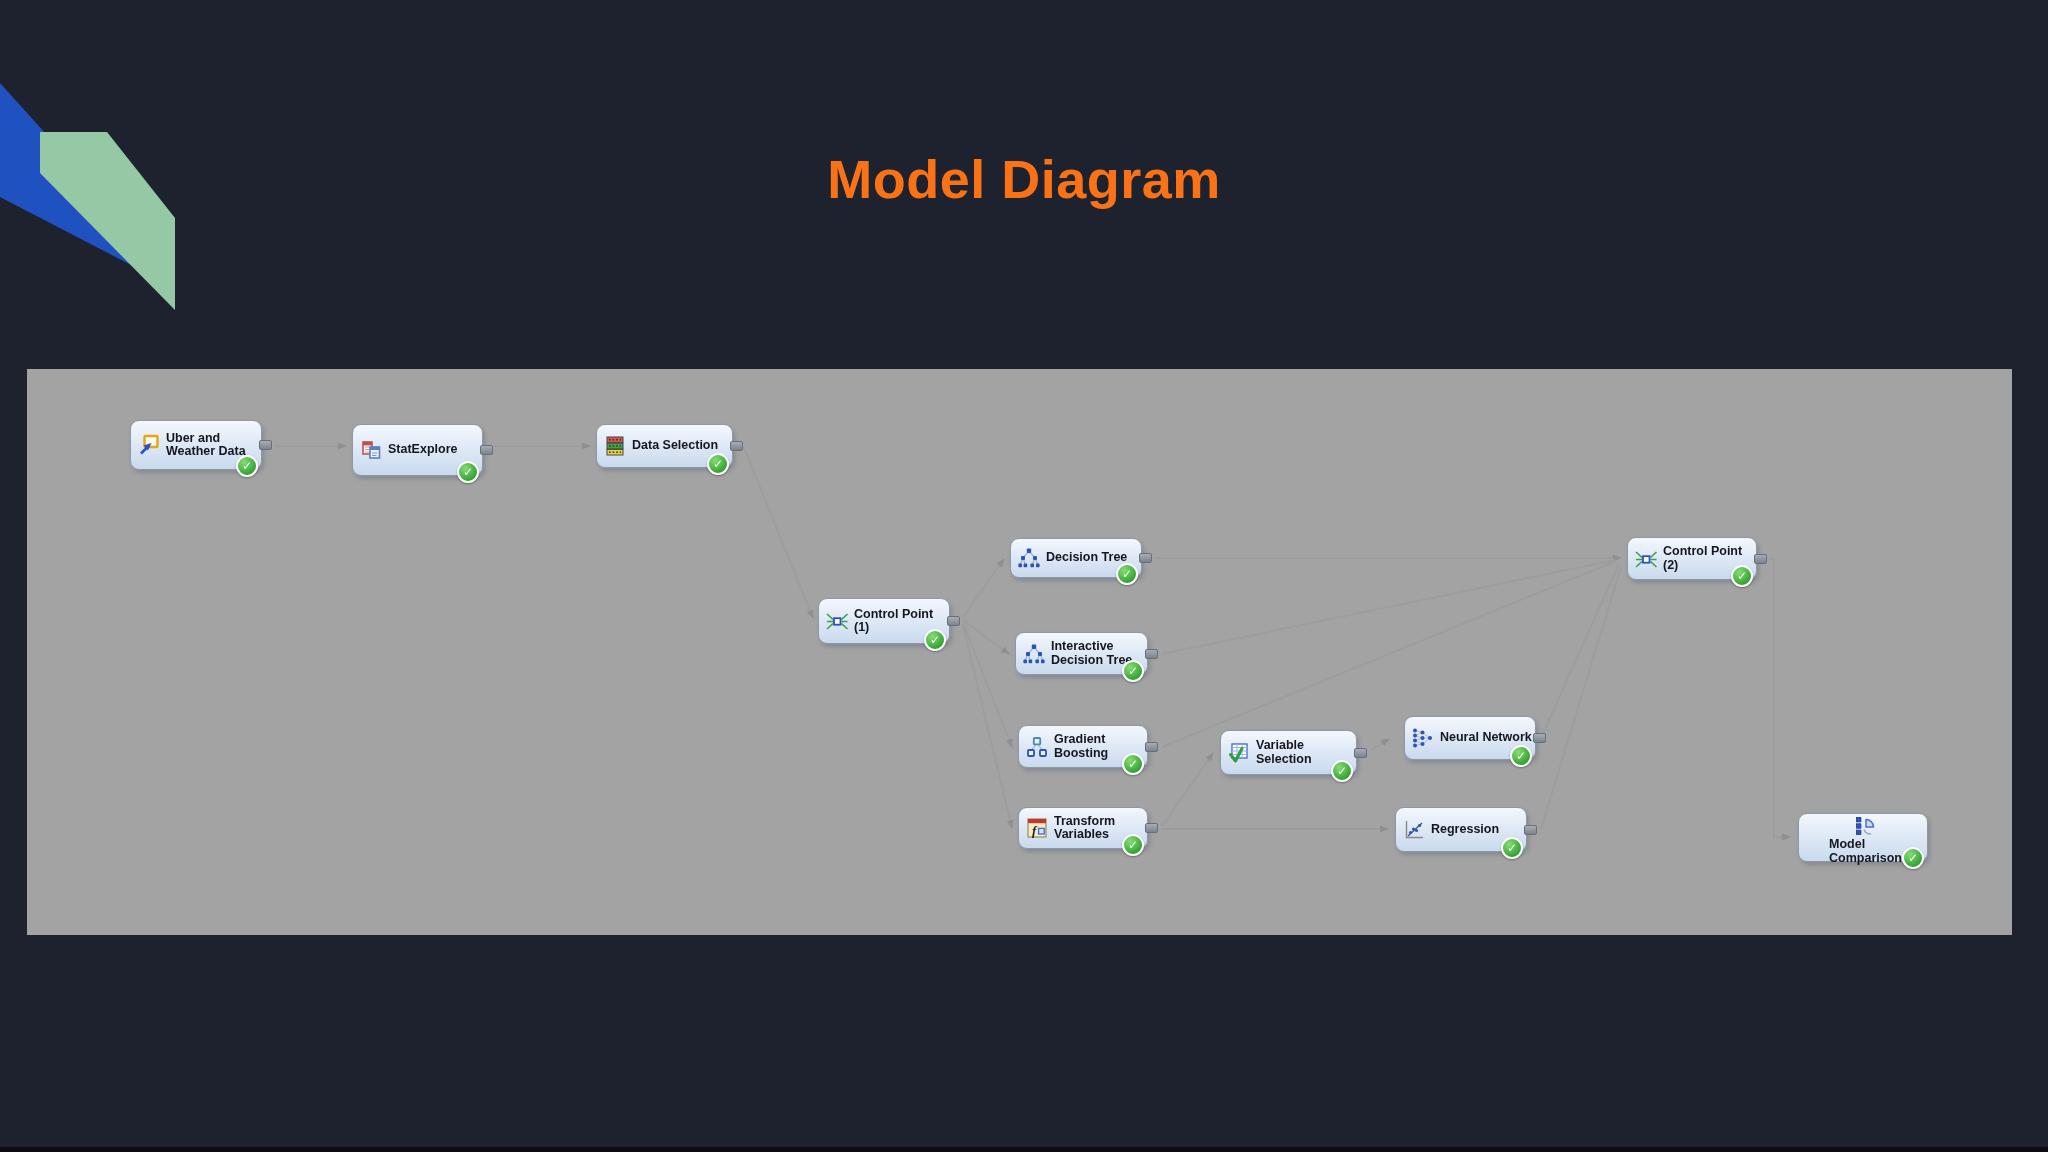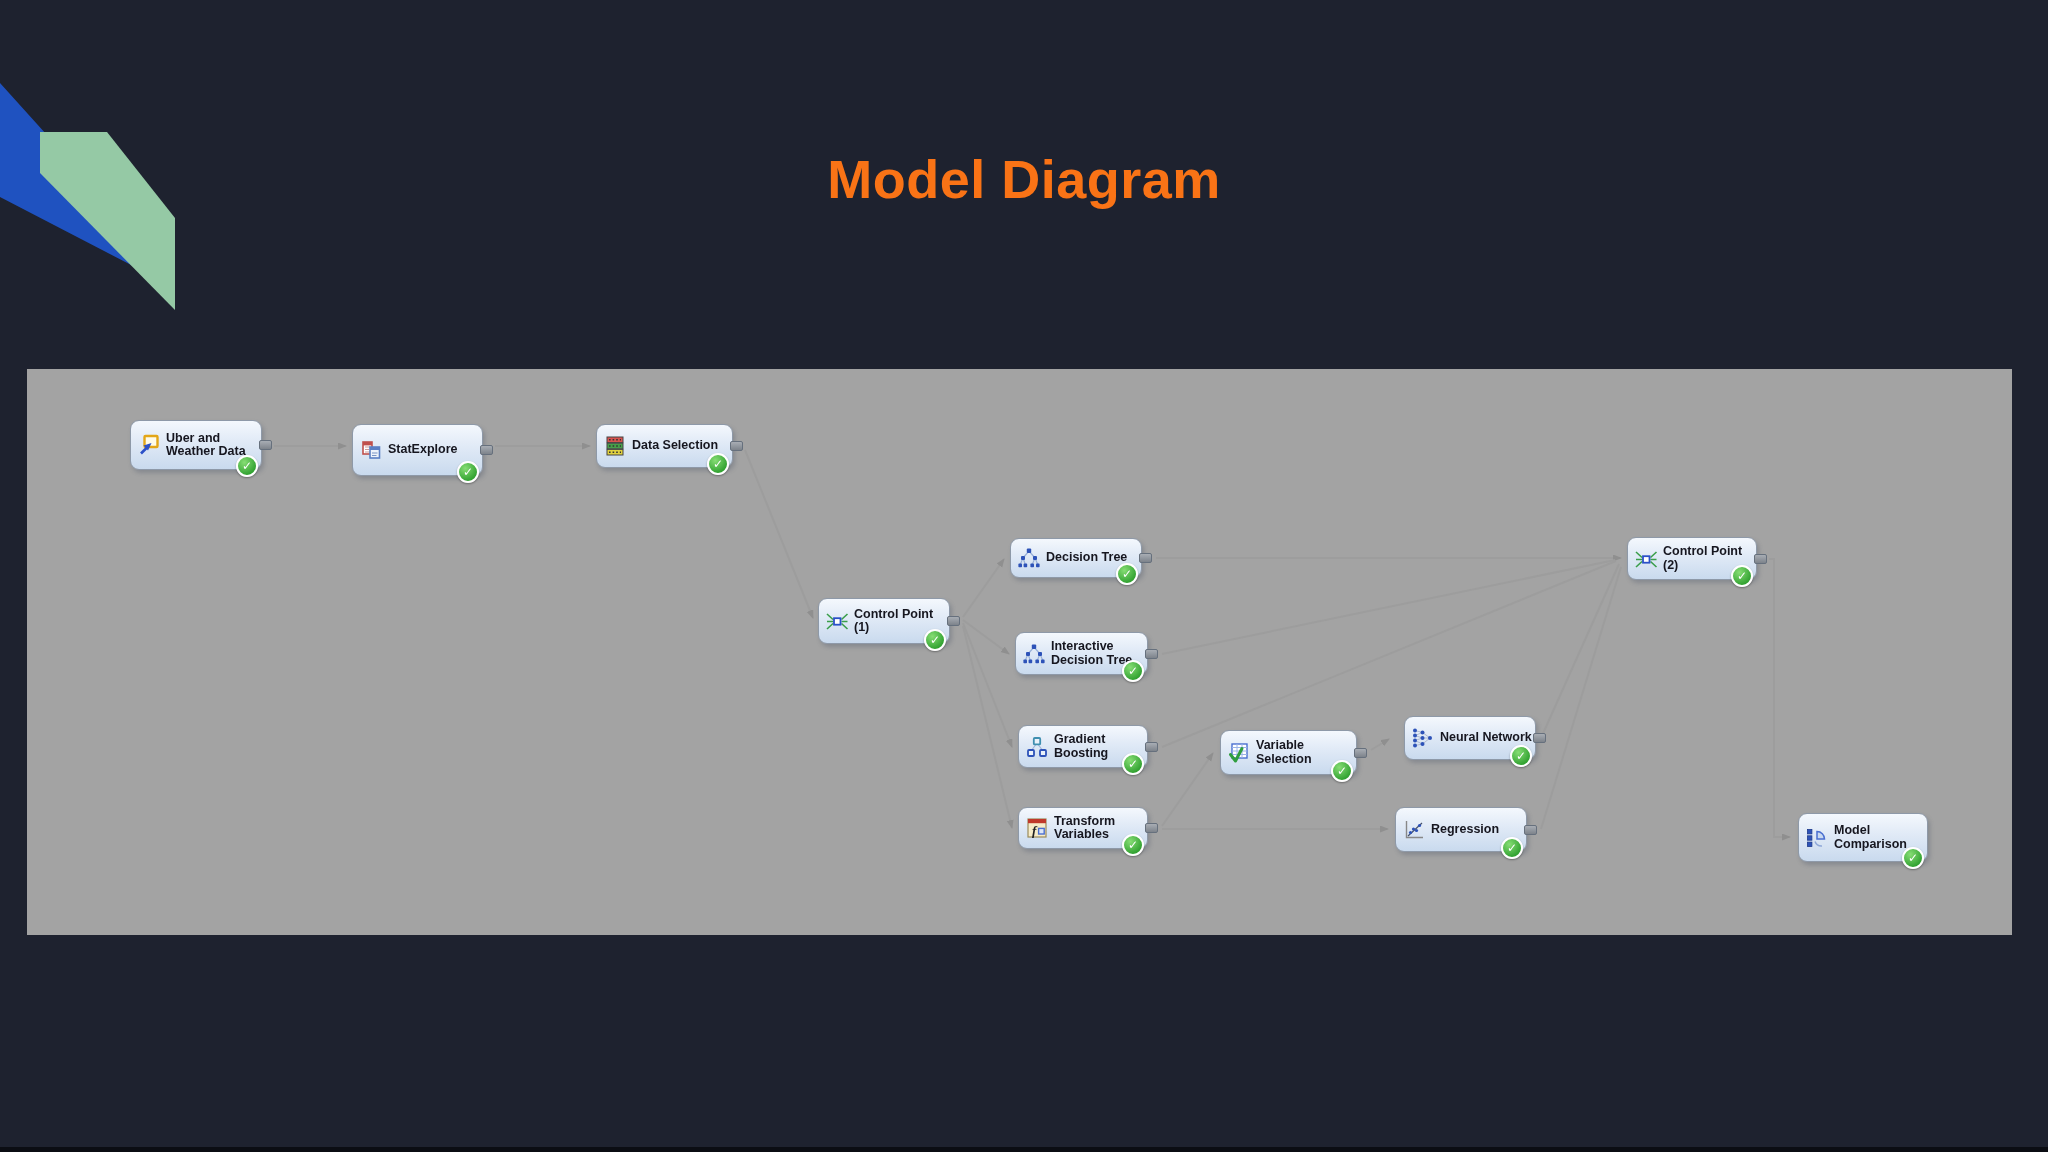--- a/index.html
+++ b/index.html
@@ -271,21 +271,21 @@
             <g stroke="#3a9e4a" stroke-width="1.6" fill="none">
               <path d="M2 5 L8 10.5 M2 12.5 L8 12.5 M2 20 L8 14.5 M16.5 10.5 L22.5 5 M16.5 12.5 L22.5 12.5 M16.5 14.5 L22.5 20"></path>
             </g>
             <rect x="9" y="9.2" width="6.5" height="6.5" fill="#fff" stroke="#2b50c8" stroke-width="1.8"></rect>
           </svg>
         </span>
         <span class="label">Control Point<br>(2)</span>
         <span class="port"></span>
         <span class="badge">✓</span>
       </div>
-      <div class="node" style="left: 1771px; top: 444px; width: 130px; height: 49px;">
+      <div class="node" style="left: 1771px; top: 444px; width: 130px; height: 49px; flex-direction: column;">
         <span class="icon">
           <svg viewBox="0 0 24 24">
             <g fill="#2d52b8" stroke="#1d3a8c" stroke-width="0.8">
               <rect x="2.5" y="3.5" width="4.4" height="4.4"></rect>
               <rect x="2.5" y="9.8" width="4.4" height="4.4"></rect>
               <rect x="2.5" y="16.1" width="4.4" height="4.4"></rect>
             </g>
             <path d="M12 5.5 A7.5 7.5 0 0 1 19.5 13 L12 13 Z" fill="#c9d9f0" stroke="#4a6fd0" stroke-width="1.5"></path>
             <path d="M10 15.5 A7 7 0 0 0 17 20" fill="none" stroke="#8fa8d8" stroke-width="1.5"></path>
           </svg>

